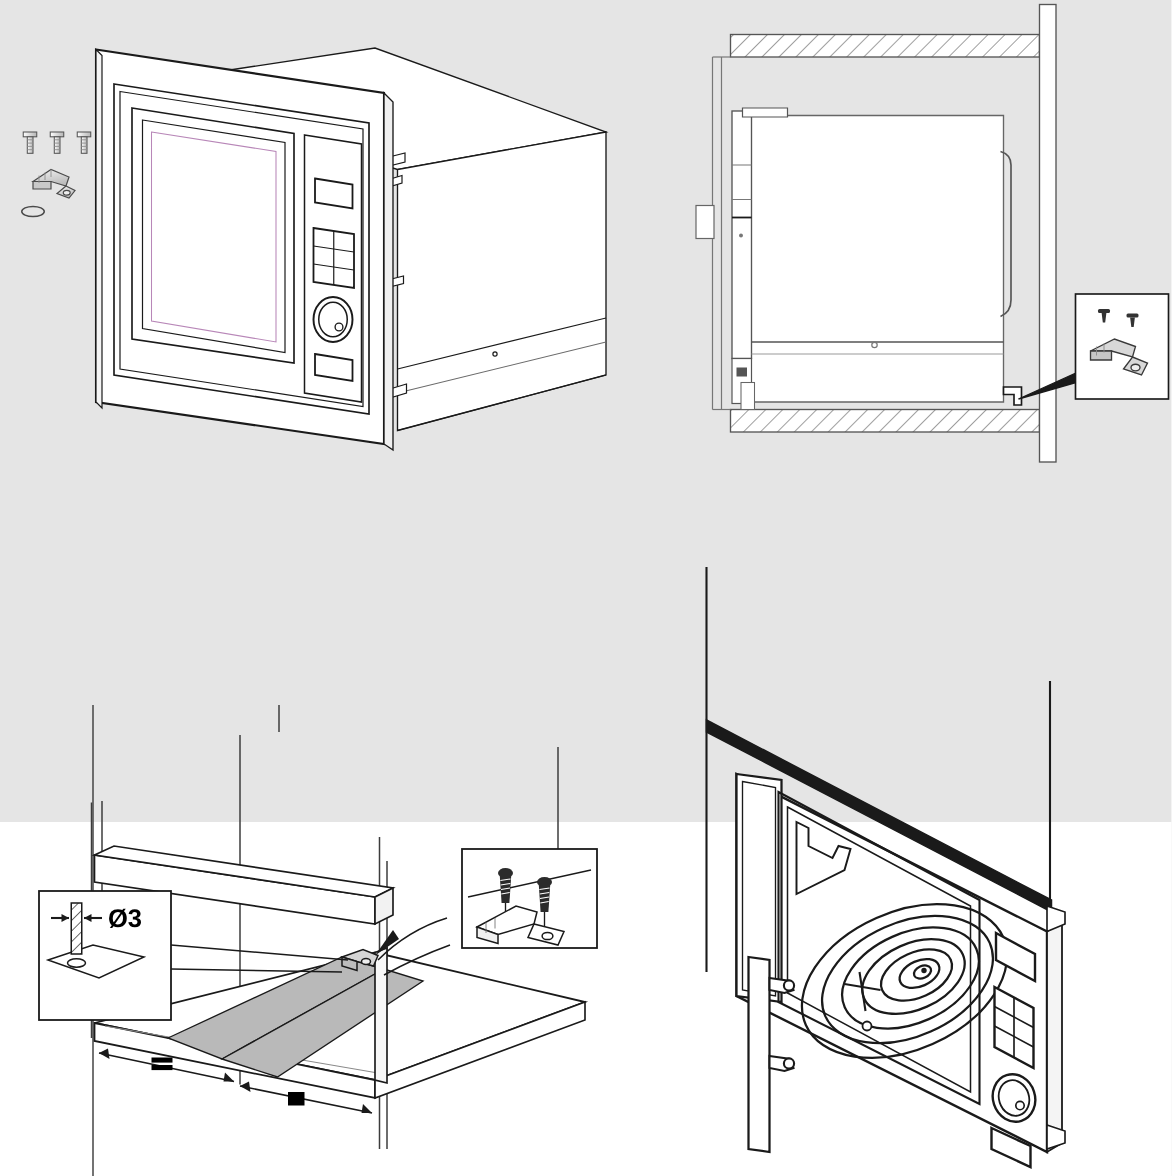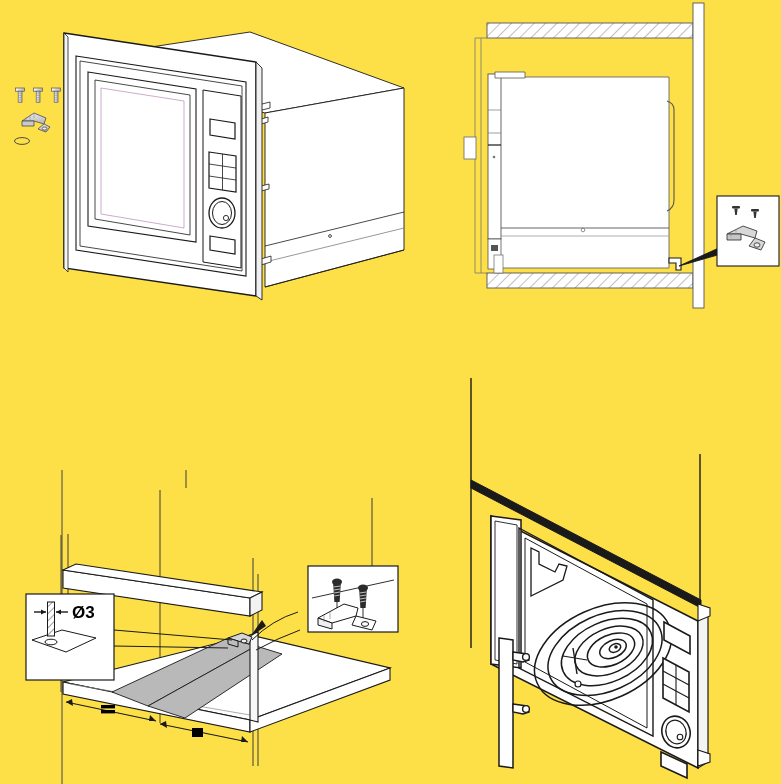--- a/index.html
+++ b/index.html
@@ -11,22 +11,22 @@
   body {
     width: 781px;
     height: 784px;
     font-family: "Liberation Sans", sans-serif;
     overflow: hidden;
     position: relative;
   }
   #sheet {
     position: relative;
     width: 781px;
-    height: 784px;
-    background: #fde047;
+    height: 548px;
+    background: #e5e5e5;
   }
   .panel {
     position: absolute;
   }
   #panel-1 { left: 0px;   top: 0px;   width: 420px; height: 330px; }
   #panel-2 { left: 455px; top: 0px;   width: 326px; height: 330px; }
   #panel-3 { left: 0px;   top: 470px; width: 420px; height: 314px; }
   #panel-4 { left: 455px; top: 368px; width: 326px; height: 416px; }
   svg { display: block; overflow: visible; }
   .dim-label {

